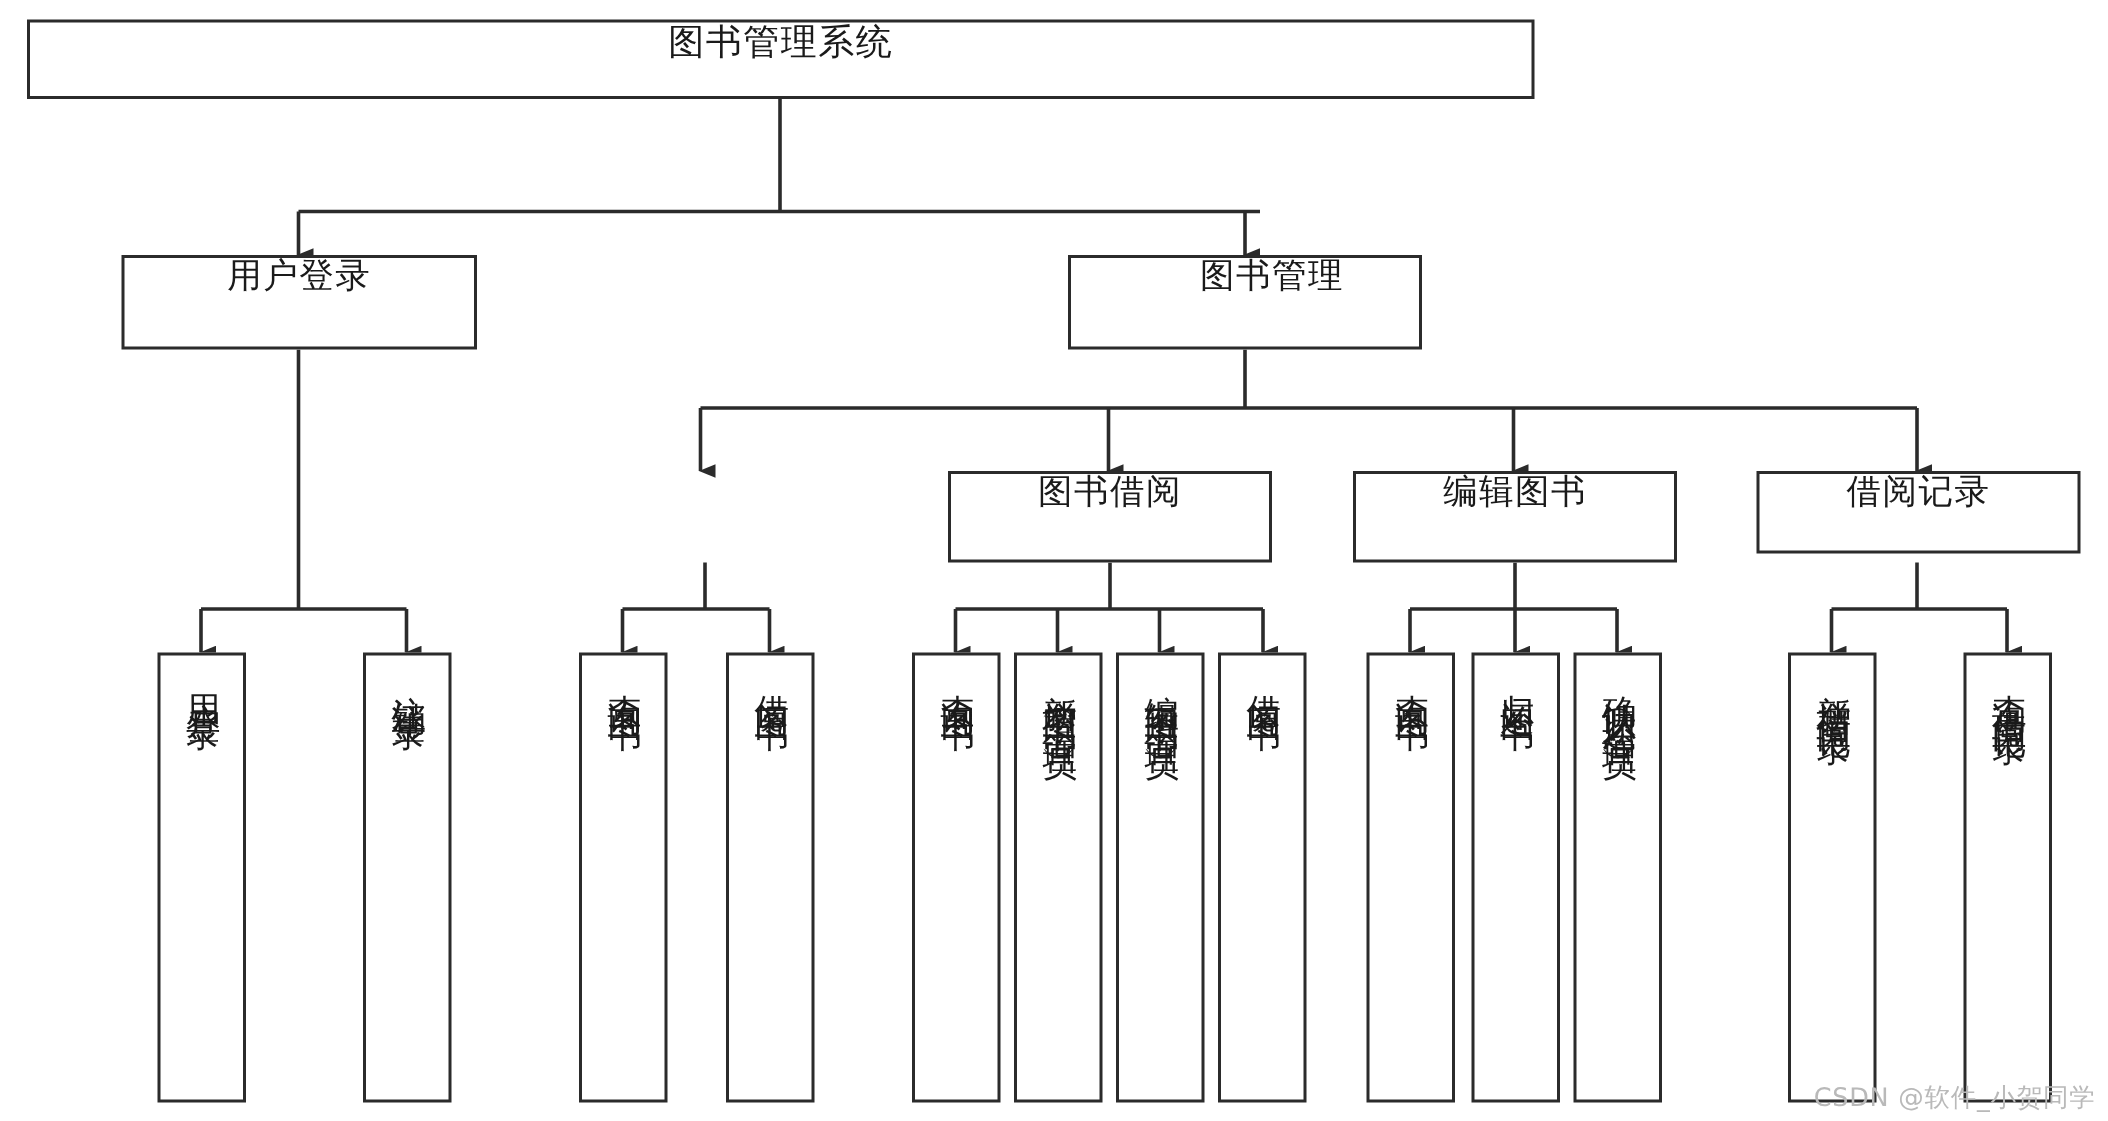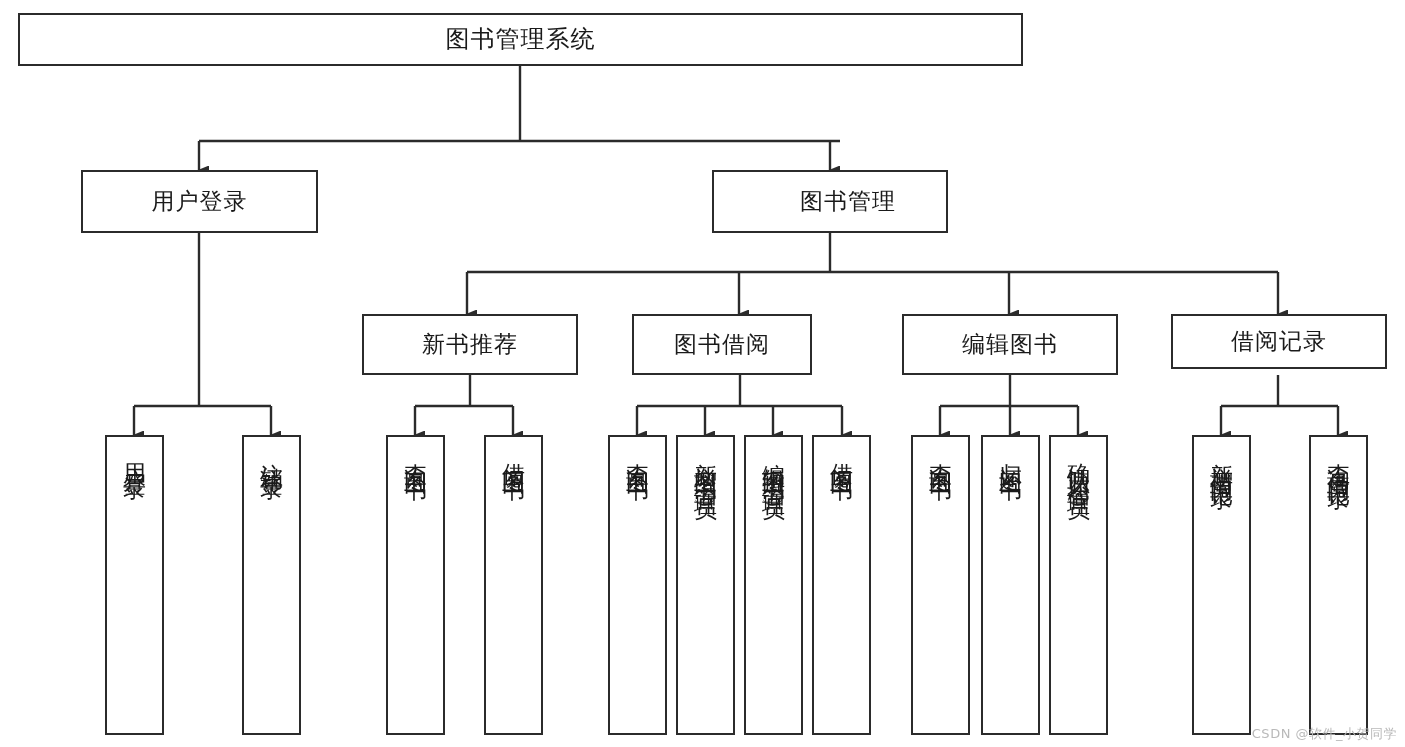--- a/index.html
+++ b/index.html
@@ -21,21 +21,21 @@
     width:1405px;
     height:747px;
     pointer-events:none;
   }
   .node{
     position:absolute;
     box-sizing:border-box;
     background:#ffffff;
     border:2px solid #2b2b2b;
     display:flex;
-    align-items:center;
+    align-items:flex-start;
     justify-content:center;
     color:#1a1a1a;
     z-index:3;
   }
   .node.h{
     
     font-size:23px;
     letter-spacing:1px;
     line-height:1.1;
   }
@@ -55,21 +55,21 @@
     letter-spacing:5px;
     line-height:1;
     white-space:nowrap;
     display:block;
   }
   .htext{ white-space:nowrap; display:block; }
   .watermark{
     position:absolute;
     right:8px;
     bottom:4px;
-    font-size:13px;
+    font-size:17px;
     color:#b9b9b9;
     letter-spacing:0.5px;
     white-space:nowrap;
     z-index:6;
     font-family:"DejaVu Sans","Liberation Sans",sans-serif;
   }
 </style>
 </head>
 <body>
 
@@ -131,24 +131,21 @@
     <span class="htext">图书管理系统</span>
   </div>
 
   <div class="node h" style="left:81px;top:170px;width:237px;height:63px;">
     <span class="htext">用户登录</span>
   </div>
   <div class="node h" style="left:712px;top:170px;width:236px;height:63px;padding-left:36px;">
     <span class="htext">图书管理</span>
   </div>
 
-  <div class="node h" style="left:362px;top:314px;width:216px;height:61px;">
-    <span class="htext">新书推荐</span>
-  </div>
-  <div class="node h" style="left:632px;top:314px;width:180px;height:61px;">
+  <div class="node h" style="left:632px;top:314px;width:216px;height:61px;">
     <span class="htext">图书借阅</span>
   </div>
   <div class="node h" style="left:902px;top:314px;width:216px;height:61px;">
     <span class="htext">编辑图书</span>
   </div>
   <div class="node h" style="left:1171px;top:314px;width:216px;height:55px;">
     <span class="htext">借阅记录</span>
   </div>
 
   <div class="node v" style="left:105px;top:435px;width:59px;height:300px;">

